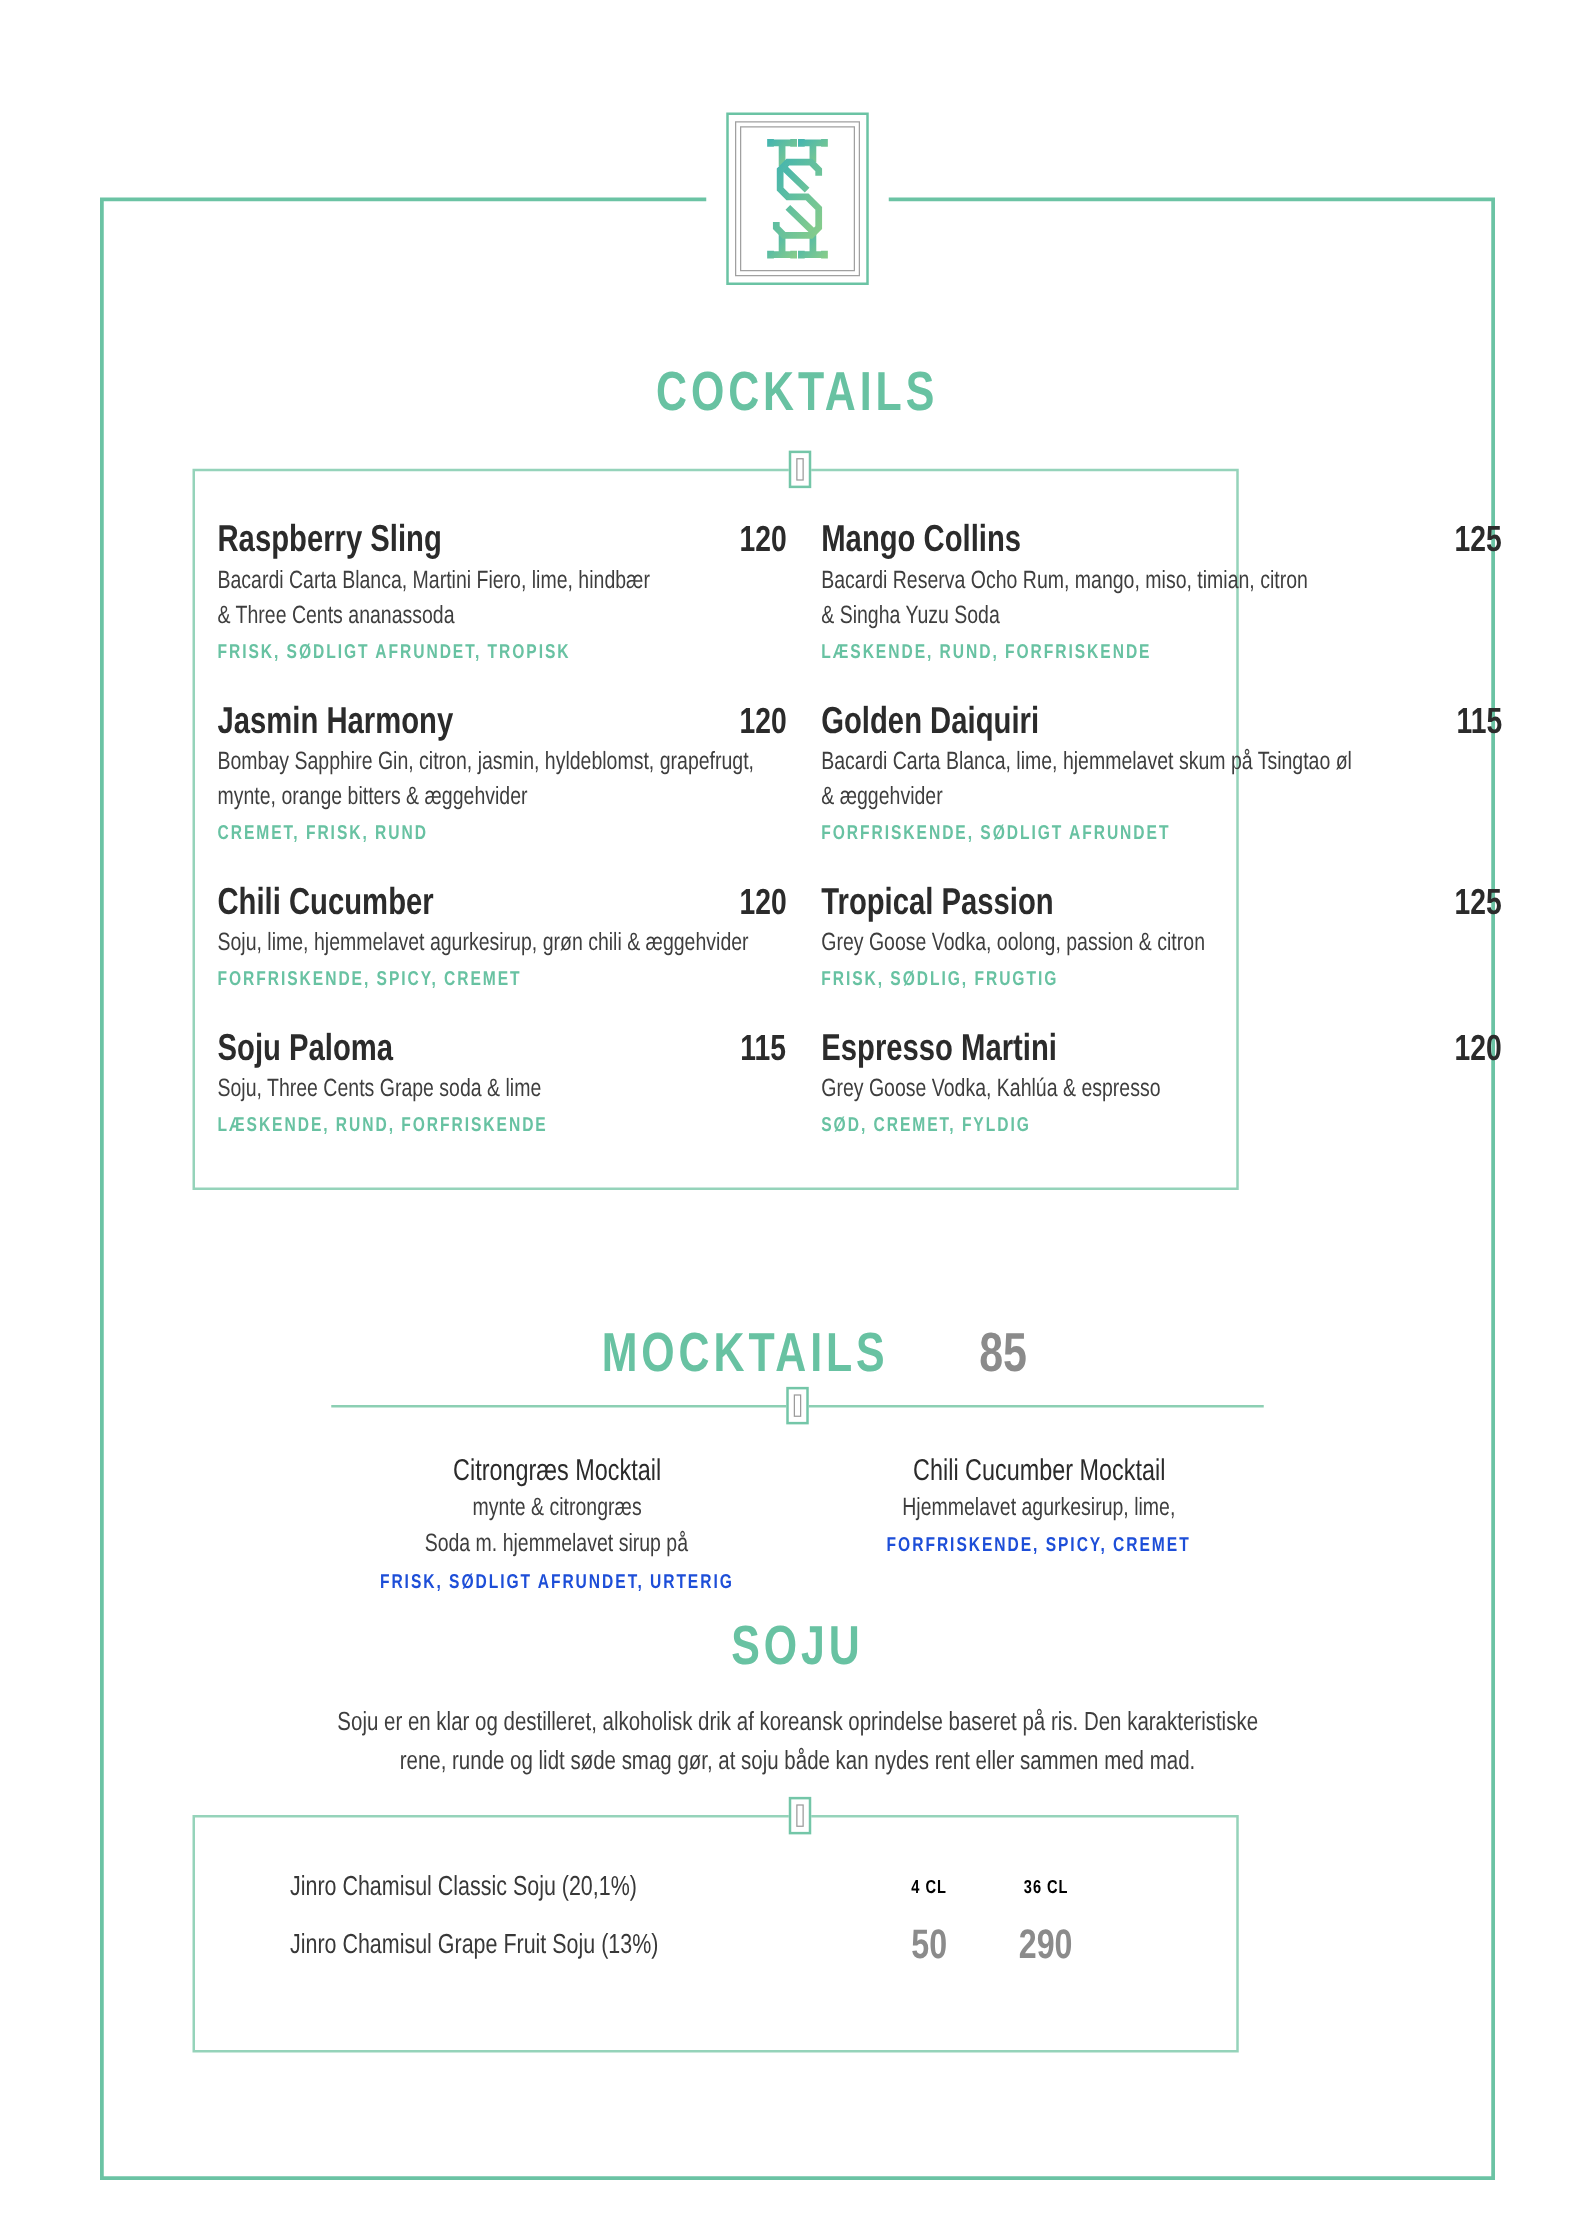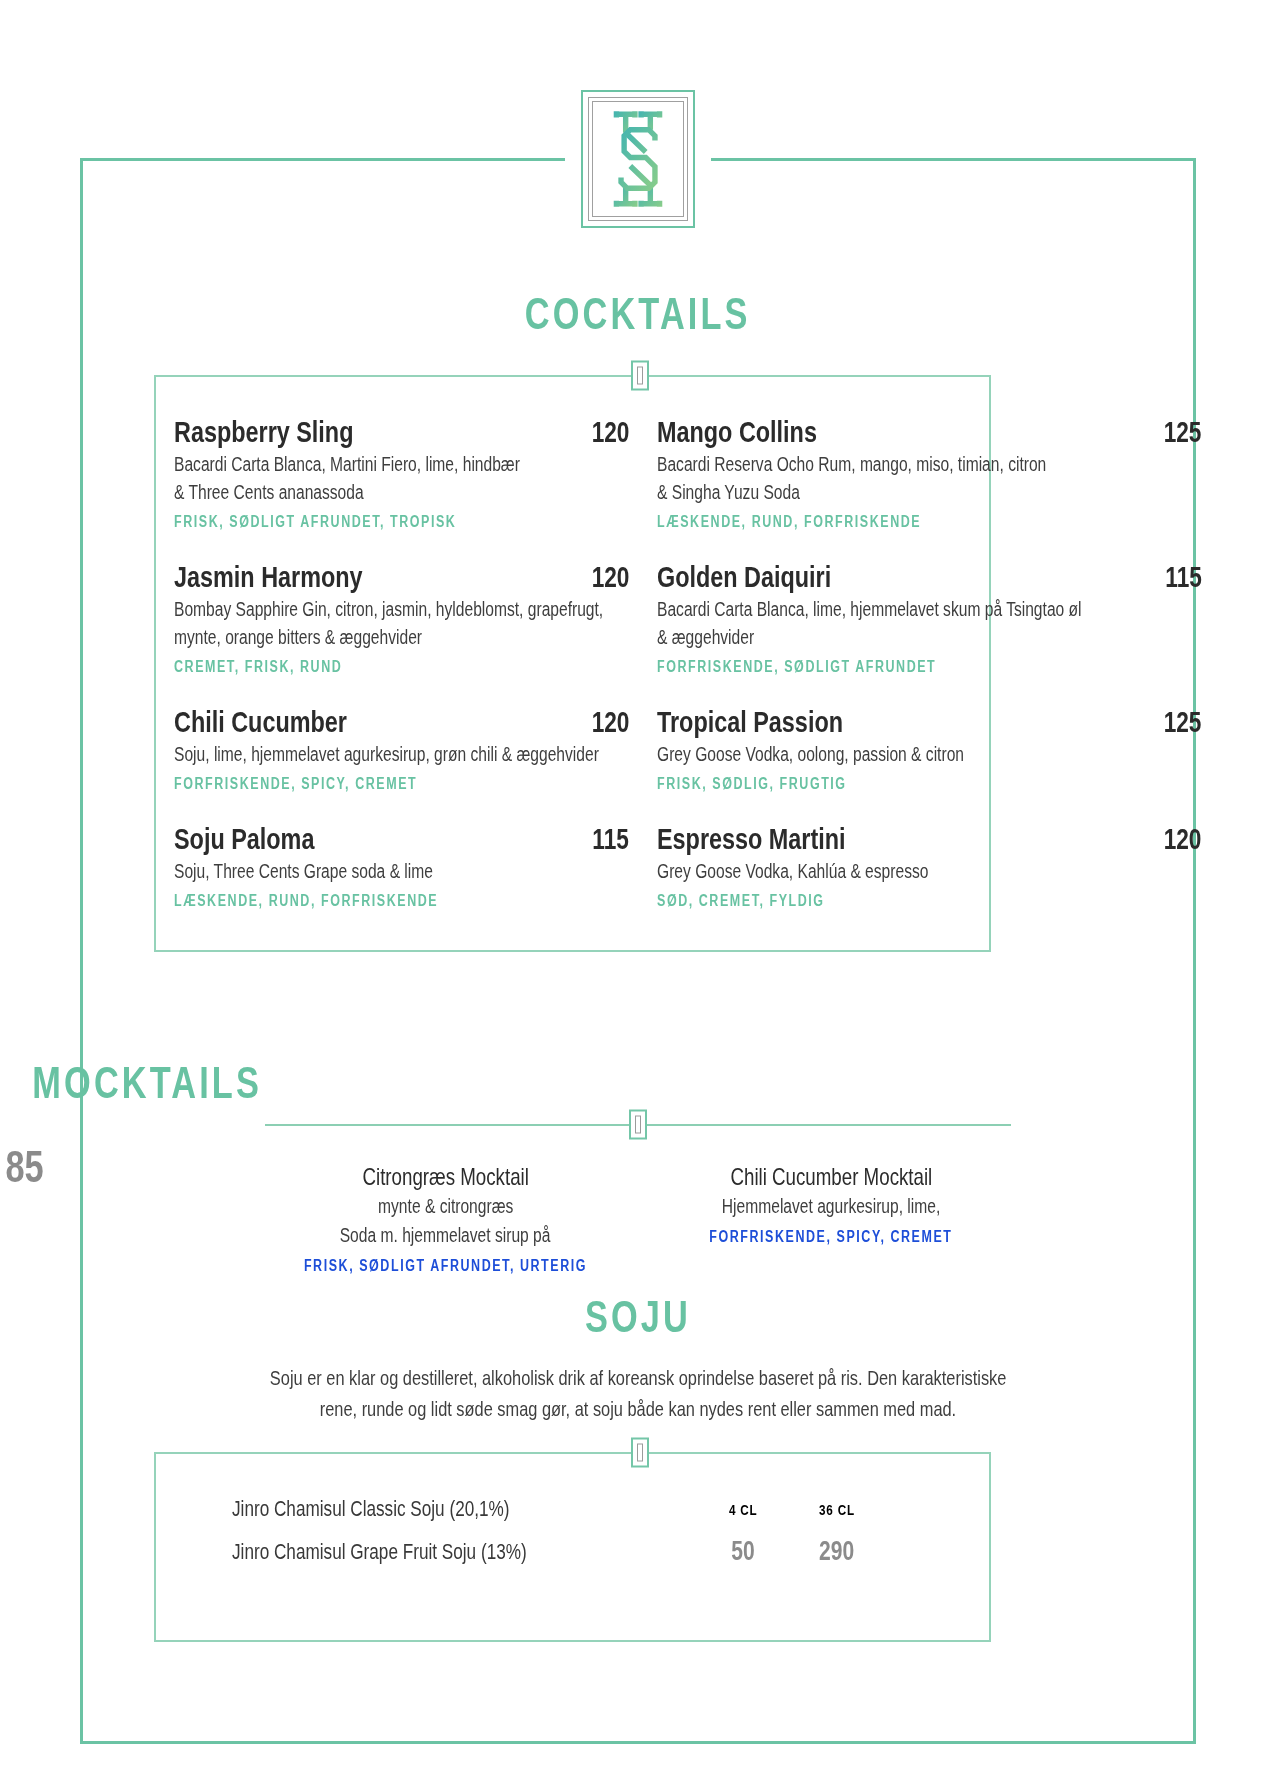--- a/index.html
+++ b/index.html
@@ -38,36 +38,36 @@
 
   
   .cgrid{display:grid;grid-template-columns:455px 1fr;column-gap:20px;row-gap:22px;padding:38px 20px 0 18px;gap:28px;}
   .item .head{display:flex;align-items:baseline;line-height:34px;}
   .nm{font-size:30px;font-weight:700;color:#2b2b2b;}
   .pr{margin-left:auto;font-size:29px;font-weight:700;color:#2b2b2b;}
   .dl{font-size:20px;line-height:26px;color:#3e3e3e;margin-top:2px;}
   .tg{font-size:16px;font-weight:700;letter-spacing:2px;color:#68c2a2;line-height:20px;margin-top:7px;}
 
   
-  .mock-head{position:absolute;top:1058px;left:0;width:100%;display:flex;justify-content:center;align-items:baseline;gap:34px;flex-direction:column;}
+  .mock-head{position:absolute;top:1058px;left:0;width:100%;display:flex;justify-content:center;align-items:baseline;gap:34px;}
   .mh-t{font-size:44px;font-weight:700;letter-spacing:4px;color:#68c2a2;}
   .mh-p{font-size:44px;font-weight:700;color:#8b8b8b;}
   .divider{position:absolute;top:1124px;left:265px;width:746px;border-top:2px solid #8ccfb3;}
   .mock-cols{position:absolute;top:1162px;left:264px;width:748px;display:flex;gap:23px;}
   .mcol{flex:1;text-align:center;}
   .m-name{font-size:24px;font-weight:400;color:#2b2b2b;line-height:30px;}
   .m-dl{font-size:20px;line-height:29px;color:#3e3e3e;}
   .m-tg{font-size:16px;font-weight:700;letter-spacing:2px;color:#1d4ed8;margin-top:7px;}
 
   
   .soju-intro{position:absolute;top:1362px;left:138px;width:1000px;text-align:center;font-size:21px;line-height:31px;color:#3e3e3e;}
   .sgrid{display:grid;grid-template-columns:1fr 92px 96px;align-items:center;padding:40px 104px 0 76px;row-gap:12px;}
   .s-name{font-size:22px;color:#383838;line-height:30px;}
   .s-h{font-size:15px;font-weight:700;letter-spacing:1px;color:#000000;text-align:center;}
-  .s-v{font-size:27px;font-weight:700;color:#8b8b8b;text-align:center;}
+  .s-v{font-size:33px;font-weight:700;color:#8b8b8b;text-align:center;}
 </style>
 </head>
 <body>
 
 <div class="page">
 
   <div class="frame"></div>
 
   <div class="logo-wrap">
     <div class="logo-outer">

